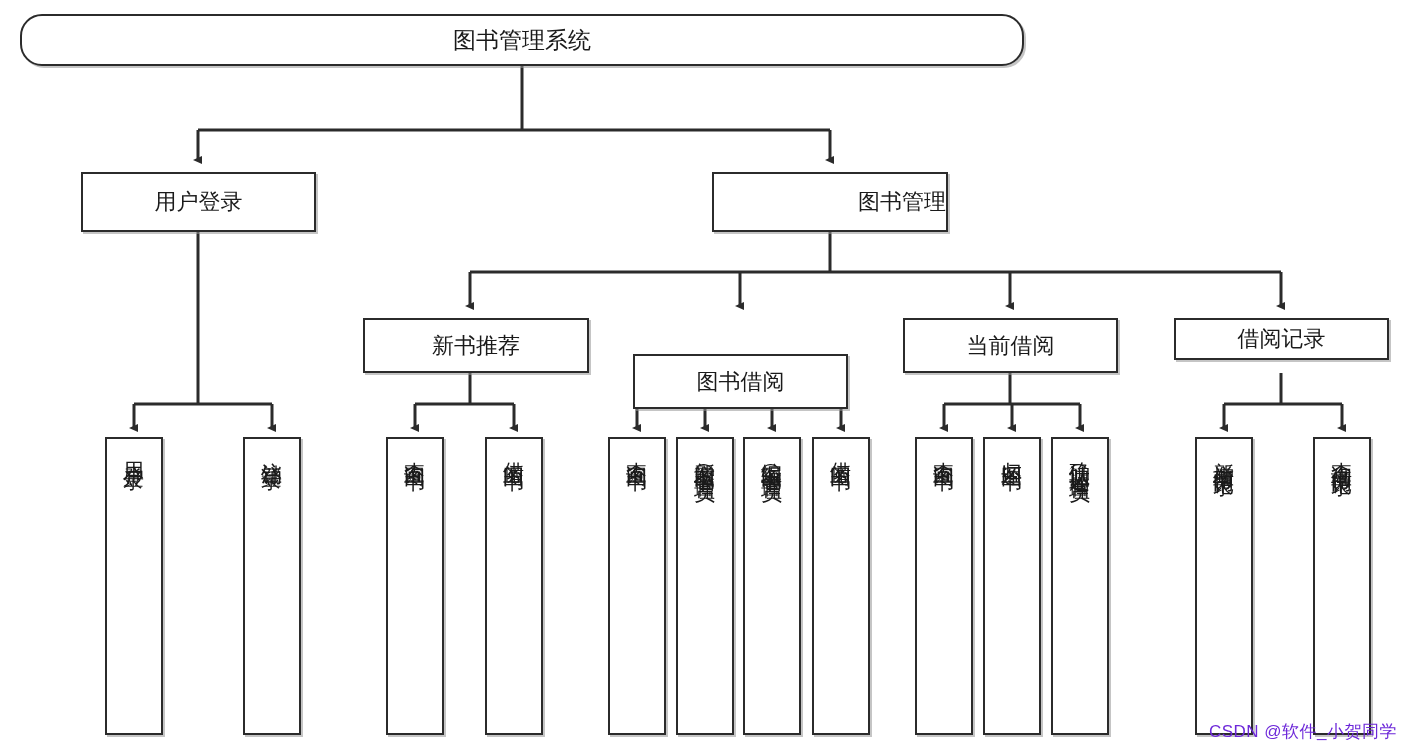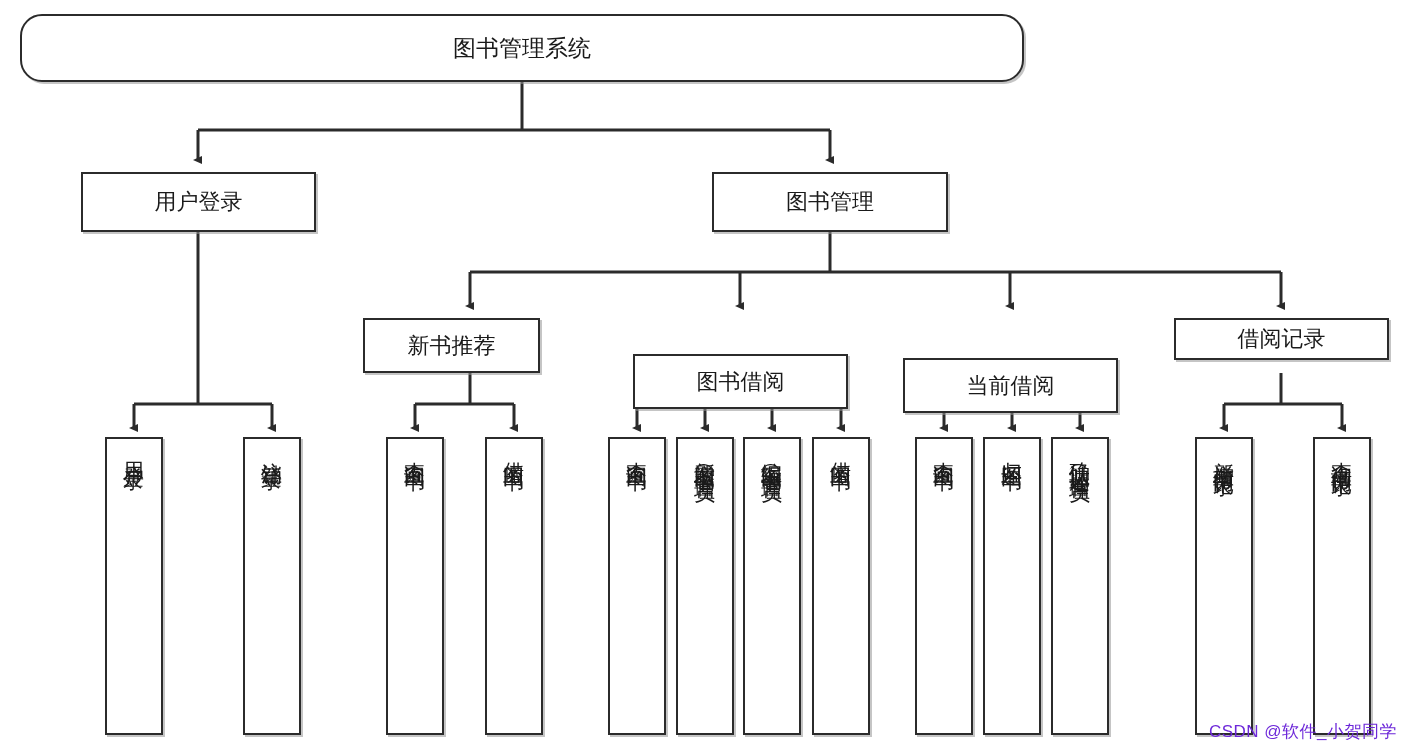--- a/index.html
+++ b/index.html
@@ -120,38 +120,38 @@
       <path d="M1012,404 L1012,428" marker-end="url(#arrow)"></path>
       <path d="M1080,404 L1080,428" marker-end="url(#arrow)"></path>
 
       <path d="M1281,373 L1281,404"></path>
       <path d="M1224,404 L1342,404"></path>
       <path d="M1224,404 L1224,428" marker-end="url(#arrow)"></path>
       <path d="M1342,404 L1342,428" marker-end="url(#arrow)"></path>
     </g>
   </svg>
 
-  <div class="node h root" style="left:20px; top:14px; width:1004px; height:68px;border-radius:22px;">
+  <div class="node h root" style="left:20px; top:14px; width:1004px; height:52px;border-radius:22px;">
     <span class="label">图书管理系统</span>
   </div>
 
   <div class="node h" style="left:81px; top:172px; width:235px; height:60px;">
     <span class="label">用户登录</span>
   </div>
-  <div class="node h" style="left:712px; top:172px; width:236px; height:60px;">
+  <div class="node h" style="left:712px; top:172px; width:236px; height:60px;justify-content:flex-end;">
     <span class="label">图书管理</span>
   </div>
 
-  <div class="node h" style="left:363px; top:318px; width:177px; height:55px;">
+  <div class="node h" style="left:363px; top:318px; width:226px; height:55px;">
     <span class="label">新书推荐</span>
   </div>
   <div class="node h" style="left:633px; top:318px; width:215px; height:55px;margin-top:36px;">
     <span class="label">图书借阅</span>
   </div>
-  <div class="node h" style="left:903px; top:318px; width:215px; height:55px;margin-top:40px;">
+  <div class="node h" style="left:903px; top:318px; width:215px; height:55px;">
     <span class="label">当前借阅</span>
   </div>
   <div class="node h" style="left:1174px; top:318px; width:215px; height:42px;">
     <span class="label">借阅记录</span>
   </div>
 
   <div class="node v" style="left:105px; top:437px; width:58px; height:298px;">
     <span class="label">用户登录</span>
   </div>
   <div class="node v" style="left:243px; top:437px; width:58px; height:298px;">

